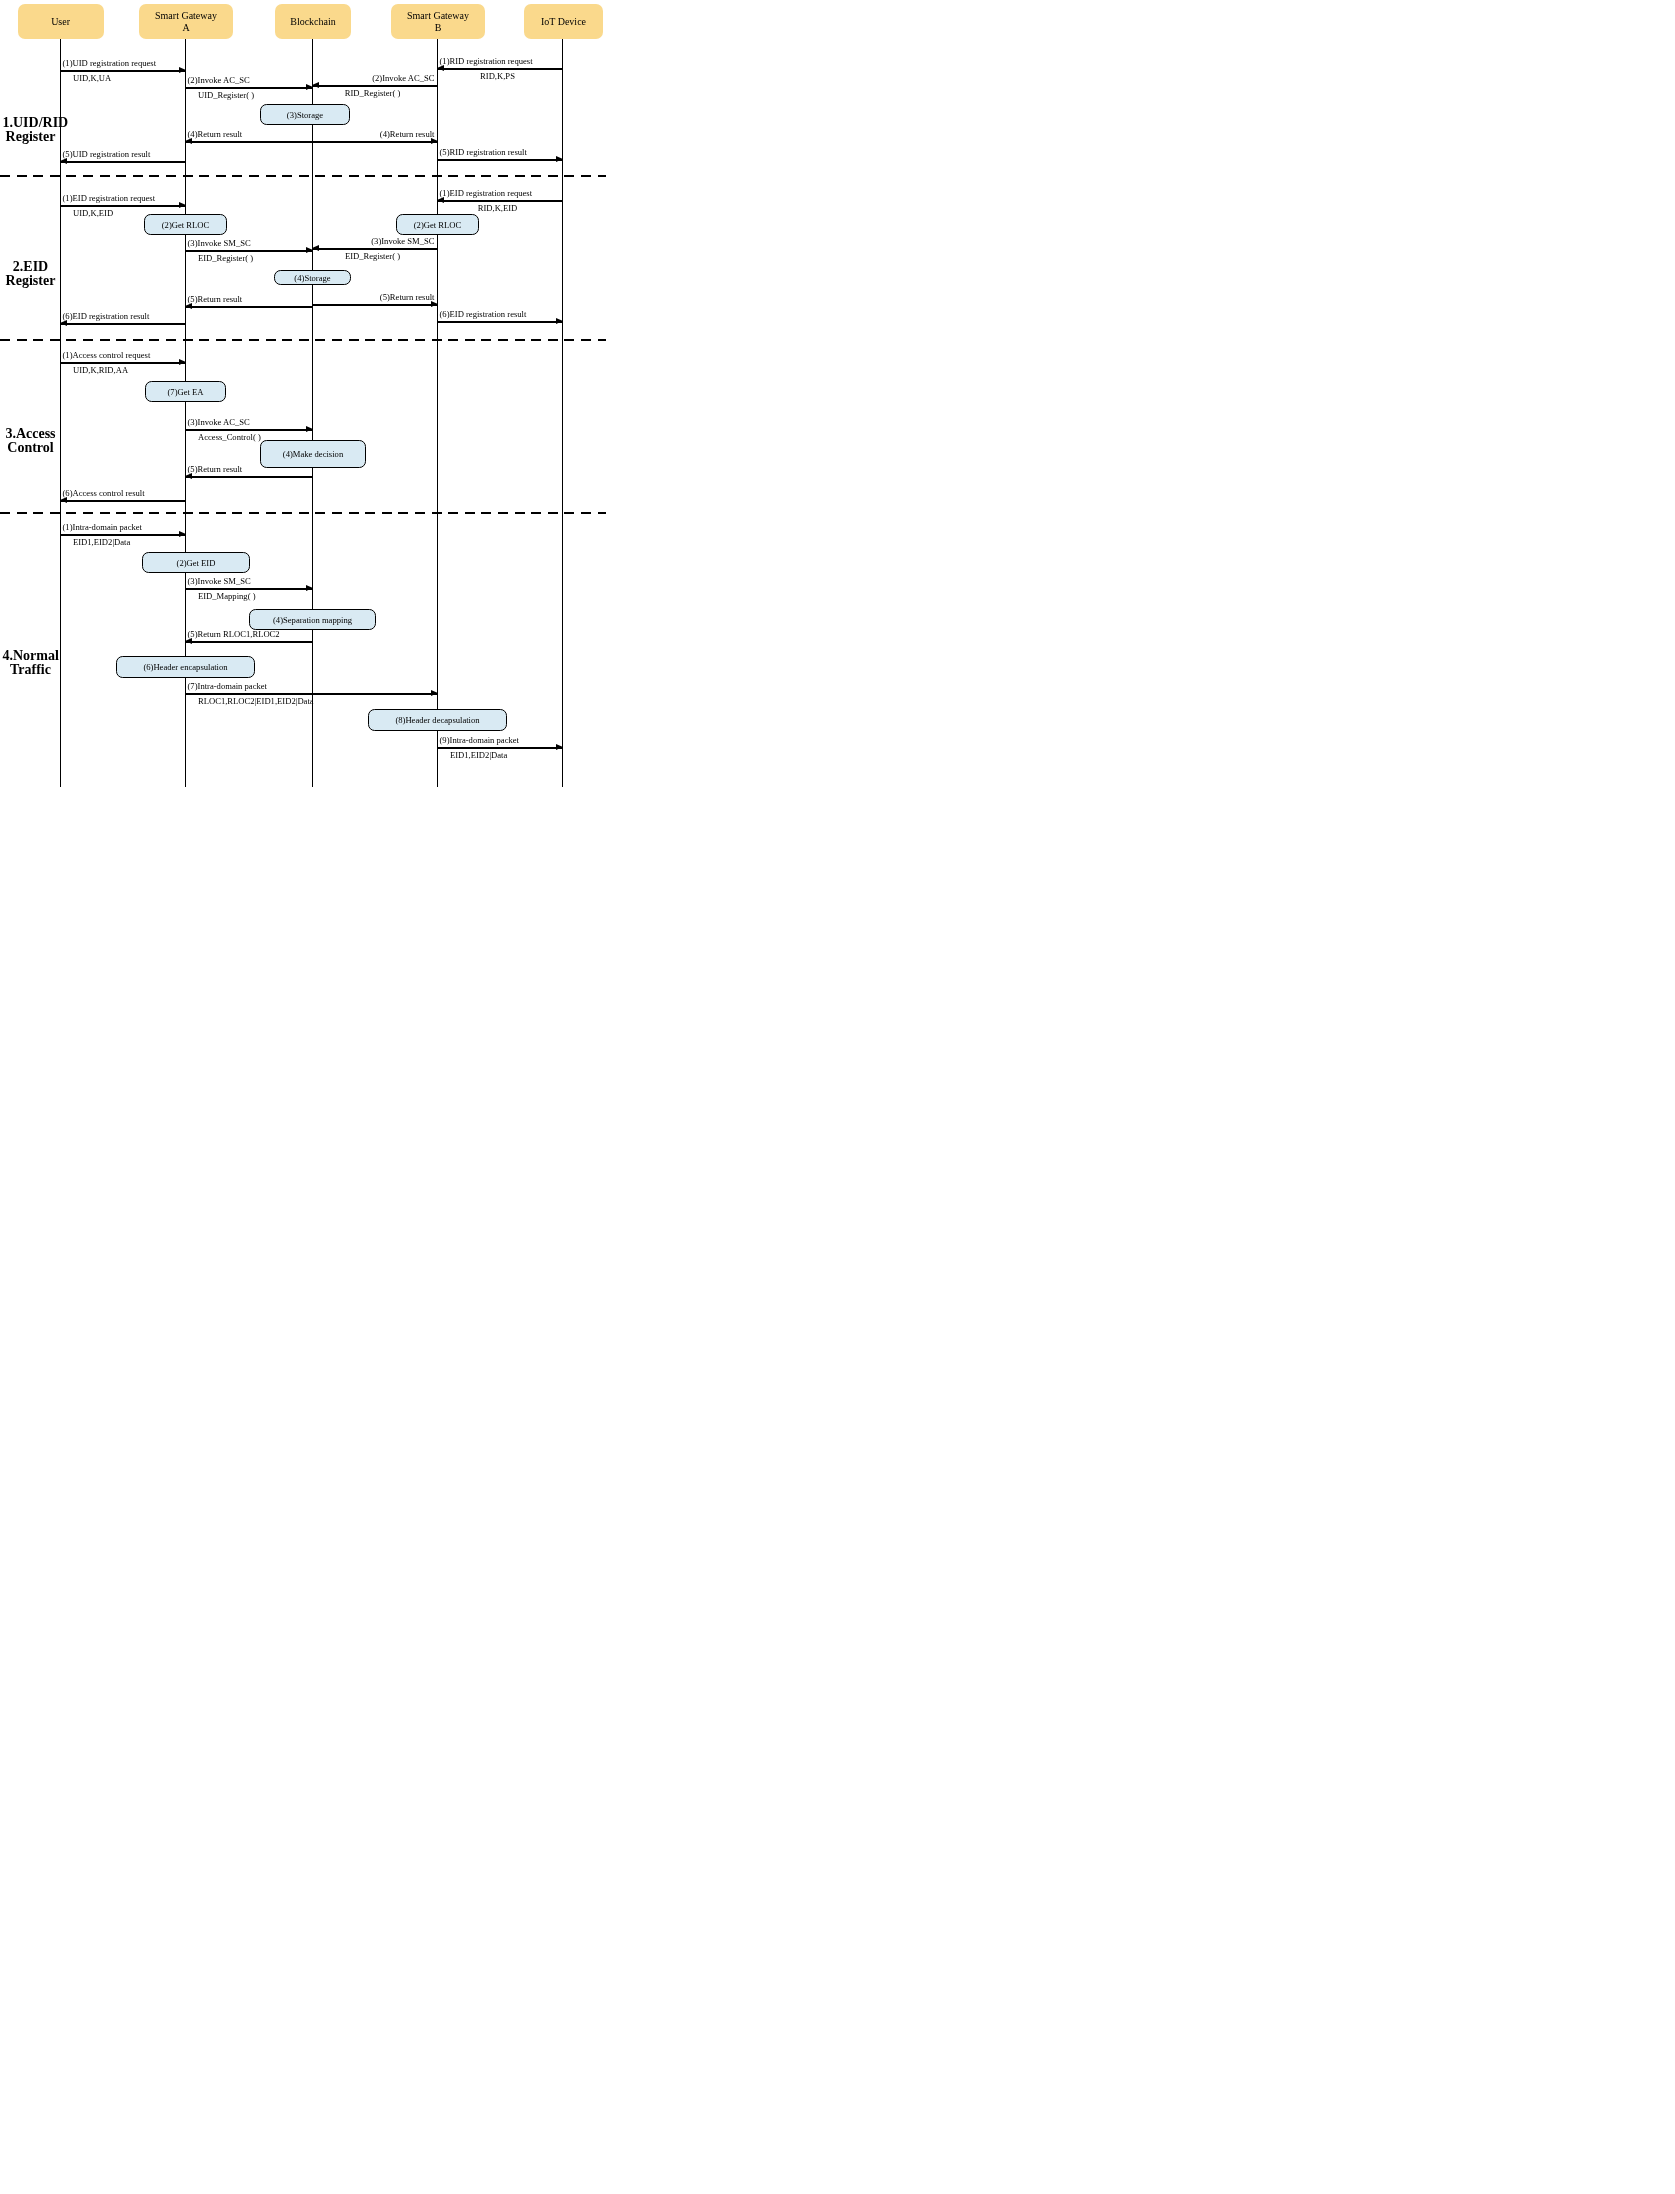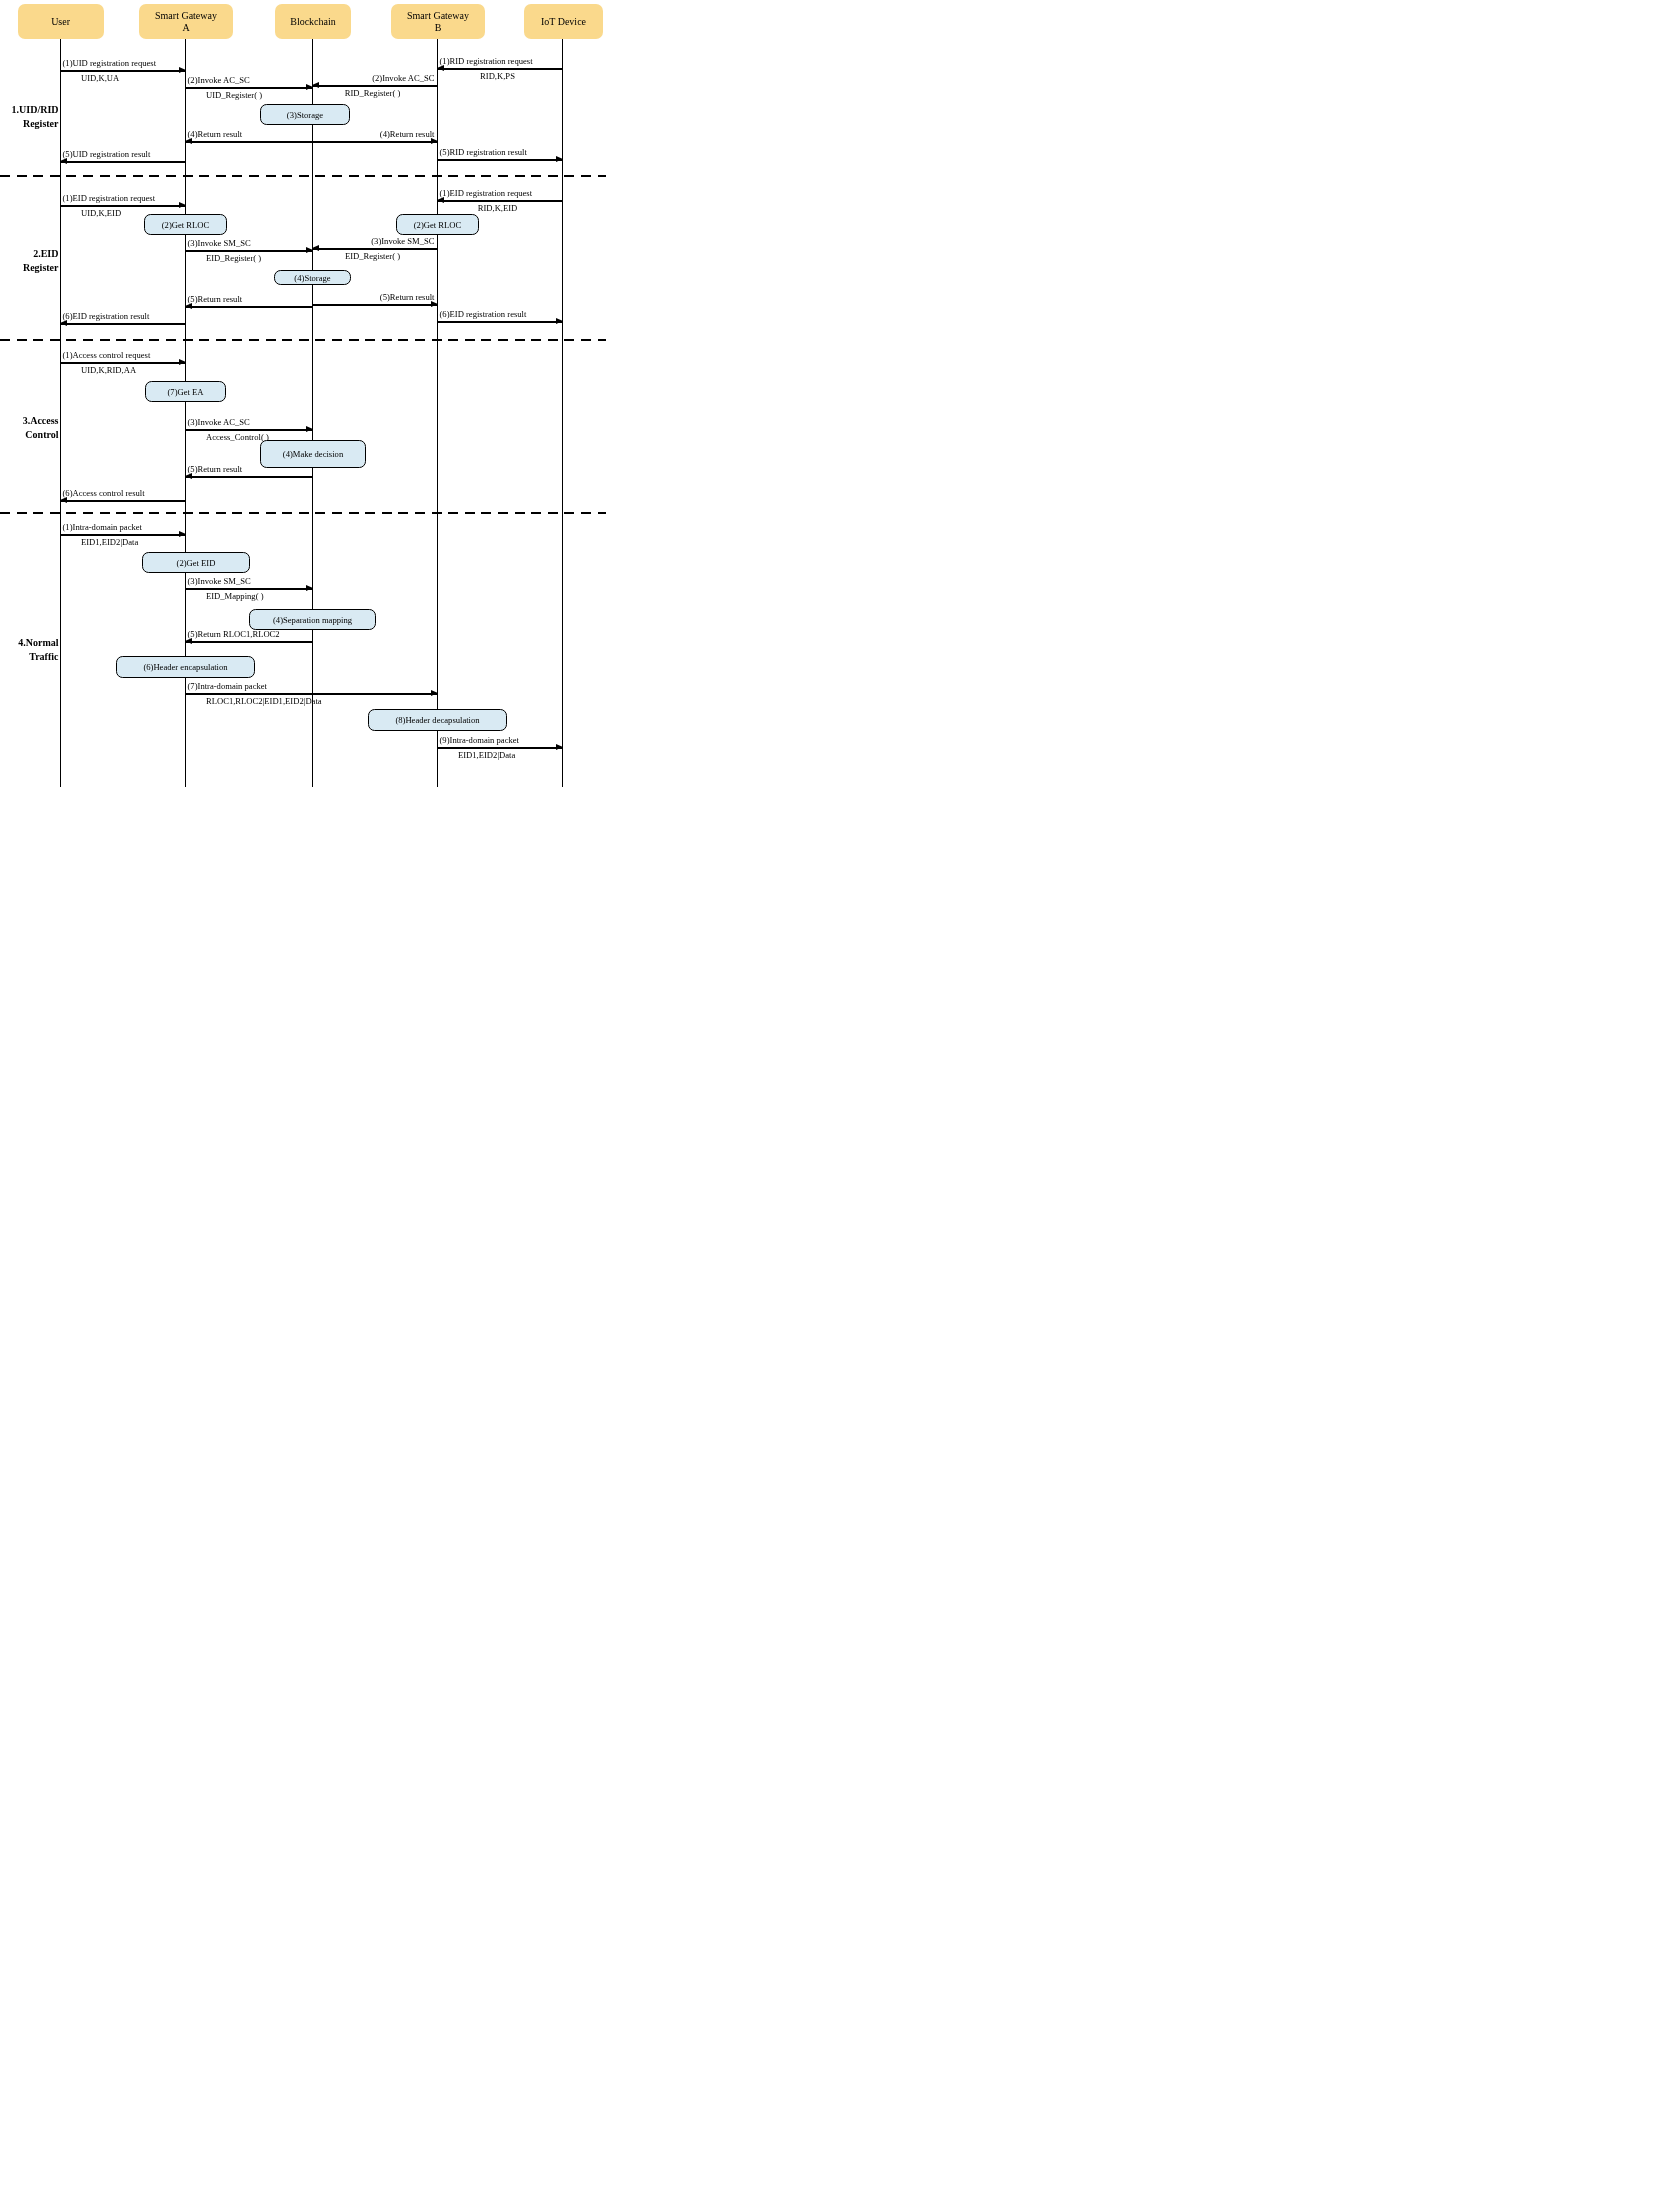--- a/index.html
+++ b/index.html
@@ -2,34 +2,34 @@
 <html style="font-size:8px"><head>
 <meta charset="utf-8">
 <style>
   html,body{margin:0;padding:0;background:#ffffff;}
   .diagram{position:relative;width:606px;height:794px;background:#ffffff;
            font-family:"Liberation Serif",serif;color:#000;overflow:hidden;}
   .actor{position:absolute;top:4px;height:35px;background:#FAD98C;border-radius:7px;
          display:flex;align-items:center;justify-content:center;}
   .actor span{font-size:10px;line-height:11.6px;text-align:center;white-space:pre-line;}
   .lifeline{position:absolute;top:39px;height:748px;width:1px;background:#000;}
-  .plabel{position:absolute;left:2.5px;width:56px;text-align:right;font-weight:bold;
-          font-size:10px;line-height:13.6px;white-space:pre-line;}
+  .plabel{position:absolute;left:2.5px;width:56px;text-align:center;font-weight:bold;
+          font-size:14px;line-height:13.6px;white-space:pre-line;margin-top:13px;}
   .sep{position:absolute;left:0;width:606px;height:1.5px;
        background:repeating-linear-gradient(to right,#000 0 10px,transparent 10px 16.6px);}
   .msg{position:absolute;font-size:8.6px;}
   .mt{height:12px;line-height:11.6px;white-space:nowrap;}
   .mt.al{text-align:left;padding-left:2.5px;}
   .mt.ar{text-align:right;padding-right:2.5px;}
   .aline{position:relative;height:1.5px;background:#000;}
   .hd{position:absolute;width:0;height:0;border-style:solid;top:-3px;}
   .hd.r{right:-0.5px;border-width:3.5px 0 3.5px 7.6px;border-color:transparent transparent transparent #000;}
   .hd.l{left:-0.5px;border-width:3.5px 7.6px 3.5px 0;border-color:transparent #000 transparent transparent;}
   .mp{margin-top:1.5px;height:12px;line-height:11.6px;white-space:nowrap;}
-  .mp.al{text-align:left;padding-left:21px;}
+  .mp.al{text-align:left;padding-left:13px;}
   .mp.ar{text-align:center;padding-right:4px;}
   .action{position:absolute;background:#D9EAF3;border:1.5px solid #000;border-radius:6.6px;
           display:flex;align-items:center;justify-content:center;font-size:8.6px;
           white-space:nowrap;box-sizing:border-box;}
 </style>
 </head>
 <body>
 
 <div class="diagram">
 

